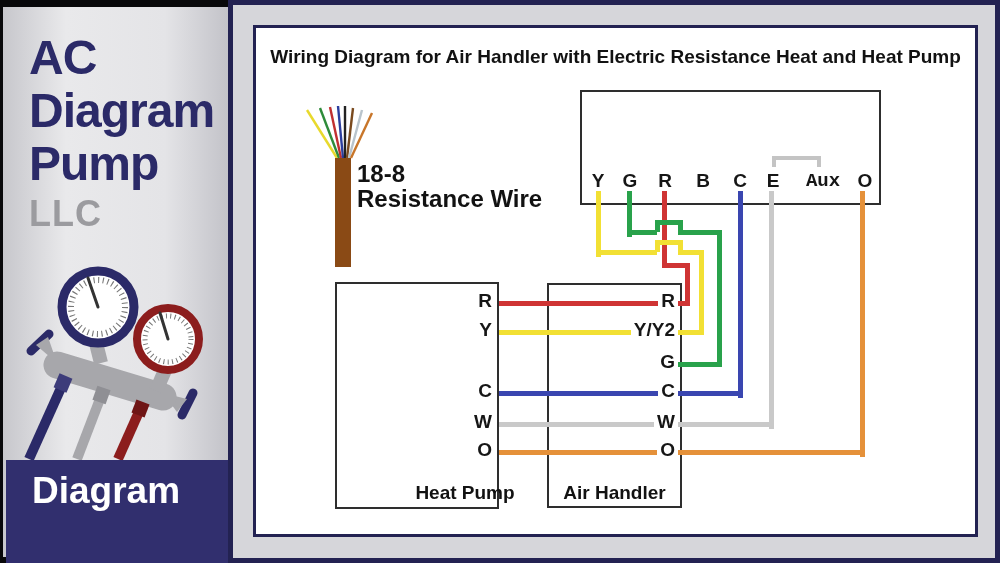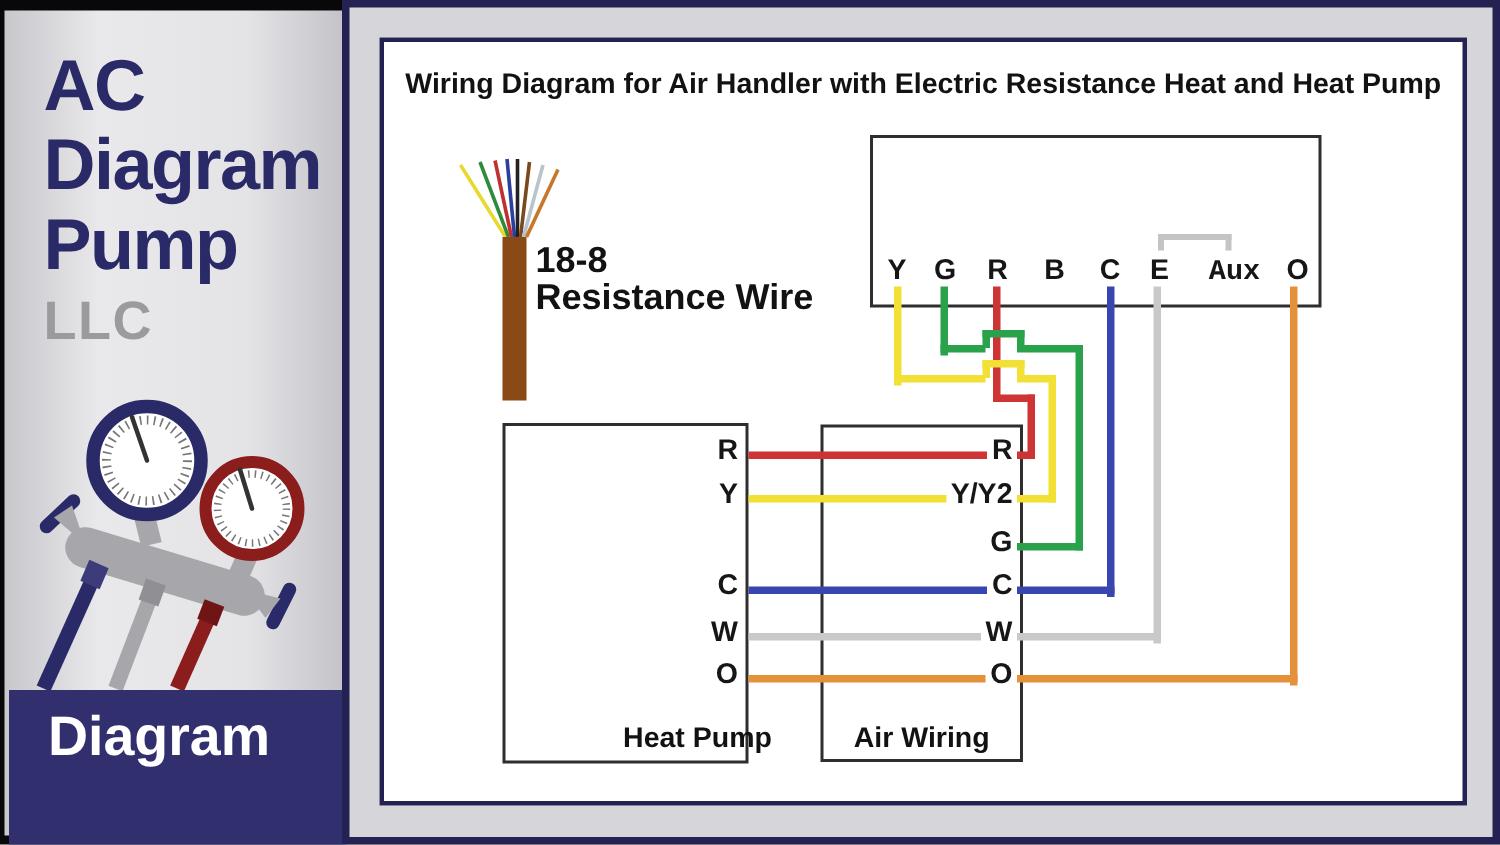--- a/index.html
+++ b/index.html
@@ -139,21 +139,21 @@
   <div class="cable-jacket"></div>
   <div class="cable-label">
     <div>18-8</div>
     <div>Resistance Wire</div>
   </div>
 
   <div class="box box-thermostat"></div>
   <div class="box box-heatpump"></div>
   <div class="box box-airhandler"></div>
   <div class="unit-label lbl-heatpump">Heat Pump</div>
-  <div class="unit-label lbl-airhandler">Air Wiring</div>
+  <div class="unit-label lbl-airhandler">Air Handler</div>
 
   <div class="wire w-jumper" style="left:772px;top:156px;width:49px;height:4px;"></div>
   <div class="wire w-jumper" style="left:772px;top:156px;width:4px;height:11px;"></div>
   <div class="wire w-jumper" style="left:817px;top:156px;width:4px;height:11px;"></div>
 
   <div class="wire w-red" style="left:662px;top:191px;width:5px;height:77px;"></div>
   <div class="wire w-red" style="left:662px;top:263px;width:28px;height:5px;"></div>
   <div class="wire w-red" style="left:685px;top:263px;width:5px;height:43px;"></div>
   <div class="wire w-red" style="left:499px;top:301px;width:191px;height:5px;"></div>
 

